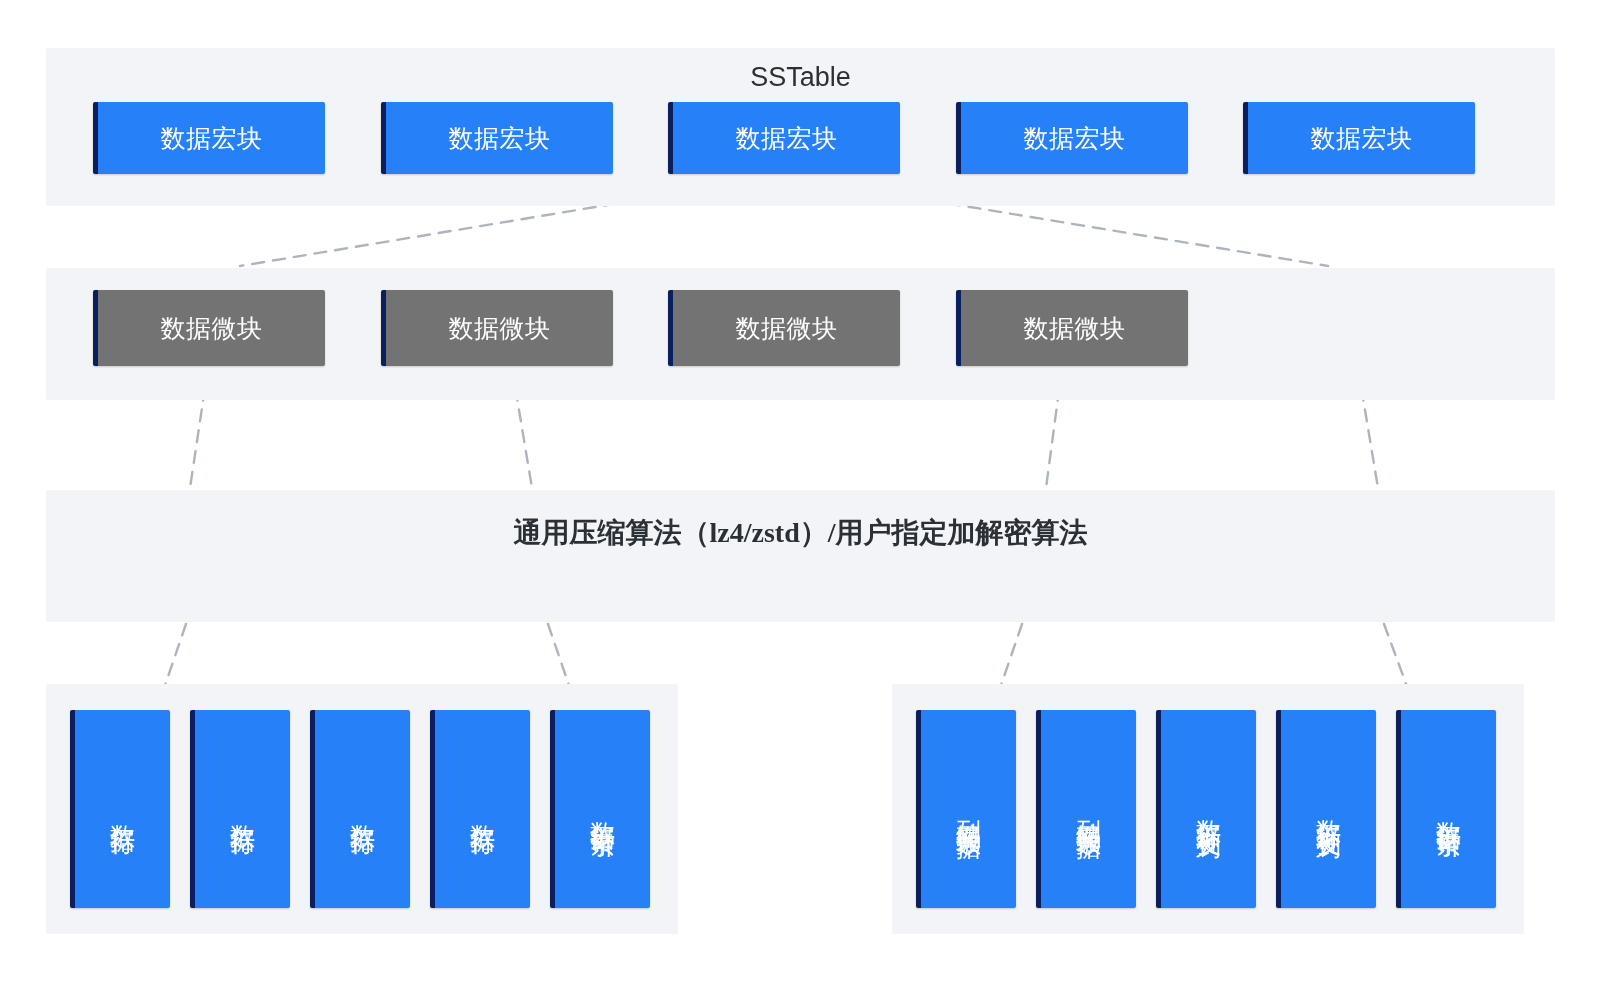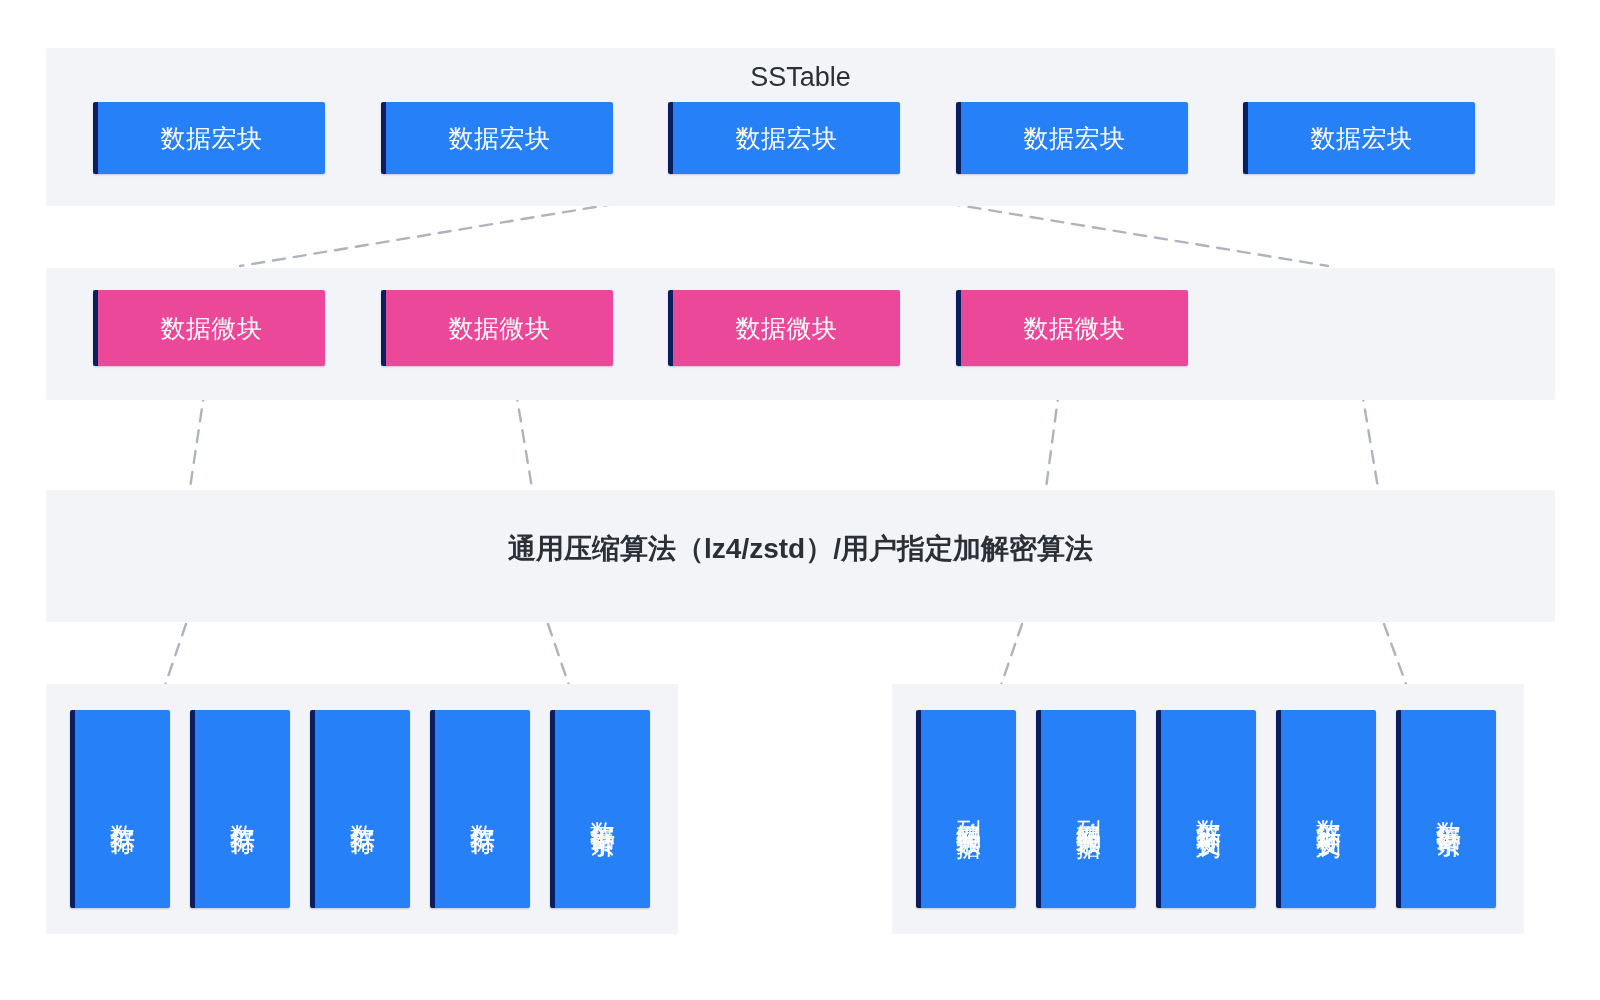--- a/index.html
+++ b/index.html
@@ -24,21 +24,21 @@
     background: #2680f7;
     border-left: 5px solid #0b1f5e;
     color: #ffffff;
     display: flex;
     align-items: center;
     justify-content: center;
     border-radius: 2px;
     box-shadow: 0 1px 2px rgba(0,0,0,.18);
     line-height: 1.28;
   }
-  .block.green { background: #ec4899; }
+  .block.green { background: #737373; }
 
   .block .lbl {
     font-size: 25px;
     letter-spacing: .5px;
     text-align: center;
     white-space: nowrap;
   }
   
   .block.vert .lbl {
     writing-mode: vertical-rl;
@@ -113,21 +113,21 @@
     <span class="lbl">数据微块</span>
   </div>
   <div class="block green" style="left:668px; top:290px; width:232px; height:76px;">
     <span class="lbl">数据微块</span>
   </div>
   <div class="block green" style="left:956px; top:290px; width:232px; height:76px;">
     <span class="lbl">数据微块</span>
   </div>
 
   <div class="panel" style="left:46px; top:490px; width:1509px; height:132px;"></div>
-  <div class="sec-title" id="compress-title" style="left:46px; top:530px; width:1509px;">通用压缩算法（lz4/zstd）/用户指定加解密算法</div>
+  <div class="sec-title" id="compress-title" style="left:46px; top:514px; width:1509px;font-family:Liberation Serif, serif;">通用压缩算法（lz4/zstd）/用户指定加解密算法</div>
 
   <div class="panel" style="left:46px; top:684px; width:632px; height:250px;"></div>
 
   <div class="block vert" style="left:70px; top:710px; width:100px; height:198px;">
     <span class="lbl">数据行</span>
   </div>
   <div class="block vert" style="left:190px; top:710px; width:100px; height:198px;">
     <span class="lbl">数据行</span>
   </div>
   <div class="block vert" style="left:310px; top:710px; width:100px; height:198px;">

